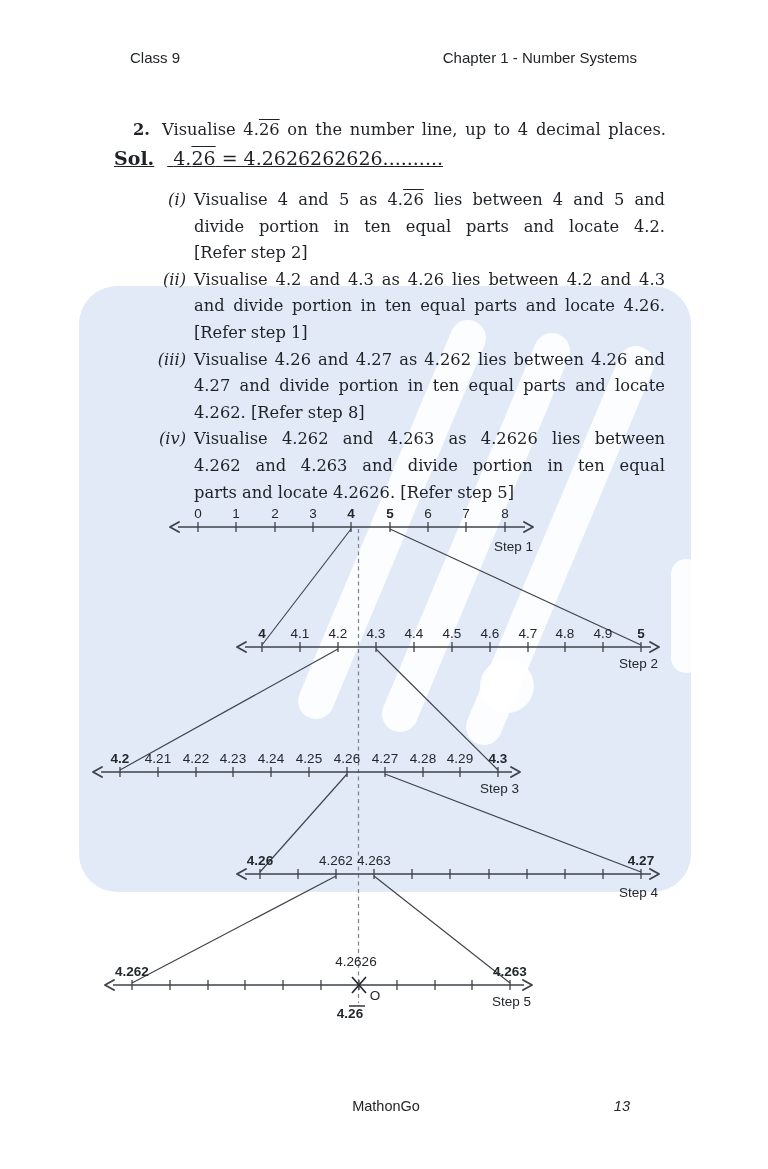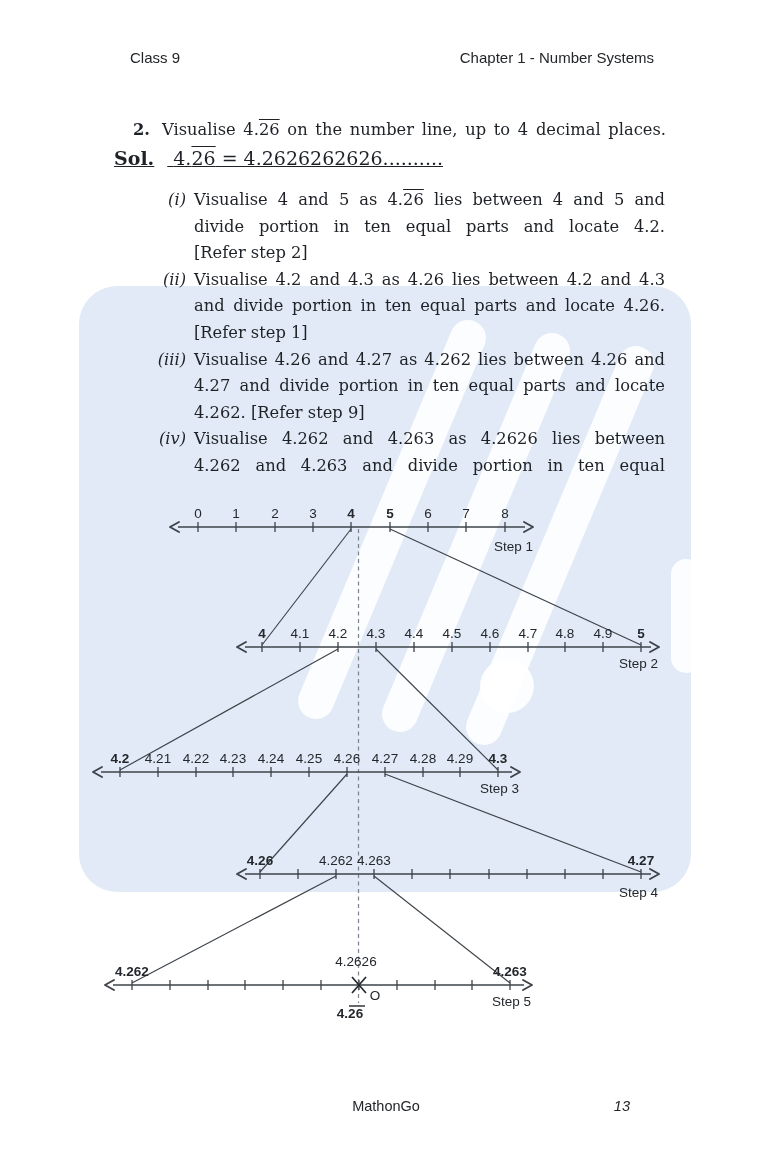--- a/index.html
+++ b/index.html
@@ -10,21 +10,21 @@
 
   
   .watermark{position:absolute;left:79px;top:286px;width:612px;height:606px;
              border-radius:38px;background:var(--panel,#e1eaf6);overflow:hidden;z-index:0;}
   .watermark svg{position:absolute;left:0;top:0;}
 
   
   .diagram{position:absolute;left:0;top:0;z-index:1;}
 
   
-  .hdr{position:absolute;top:49px;left:130px;right:114px;z-index:2;
+  .hdr{position:absolute;top:49px;left:130px;right:131px;z-index:2;
        font-family:"Liberation Sans","DejaVu Sans",sans-serif;font-size:15px;color:#232629;
        display:flex;justify-content:space-between;}
 
   
   .problem{position:absolute;left:133px;top:116px;width:533px;display:flex;z-index:2;
            font-size:16.3px;line-height:27px;}
   .pnum{font-weight:bold;padding-right:12px;}
   .ptext{flex:1;text-align:justify;text-align-last:justify;}
   .it{margin-top:28px;}
   .ov{text-decoration:overline;text-decoration-thickness:1.4px;}
@@ -236,28 +236,29 @@
           <div class="iline jl"><span>Visualise 4.2 and 4.3 as 4.26 lies between 4.2 and 4.3</span></div>
           <div class="iline jl"><span>and divide portion in ten equal parts and locate 4.26.</span></div>
           <div class="iline"><span>[Refer step 1]</span></div>
         </div>
       </div>
       <div class="item">
         <div class="rnum">(iii)</div>
         <div class="ilines">
           <div class="iline jl"><span>Visualise 4.26 and 4.27 as 4.262 lies between 4.26 and</span></div>
           <div class="iline jl"><span>4.27 and divide portion in ten equal parts and locate</span></div>
-          <div class="iline"><span>4.262. [Refer step 9]</span></div>
+          <div class="iline"><span>4.262. [Refer step 8]</span></div>
         </div>
       </div>
       <div class="item">
         <div class="rnum">(iv)</div>
         <div class="ilines">
           <div class="iline jl"><span>Visualise 4.262 and 4.263 as 4.2626 lies between</span></div>
           <div class="iline jl"><span>4.262 and 4.263 and divide portion in ten equal</span></div>
+          <div class="iline"><span>parts and locate 4.2626. [Refer step 5]</span></div>
         </div>
       </div>
     </div>
 
   <div class="ftr">
     <span class="brand">MathonGo</span>
     <span class="pageno">13</span>
   </div>
 
 </div>

